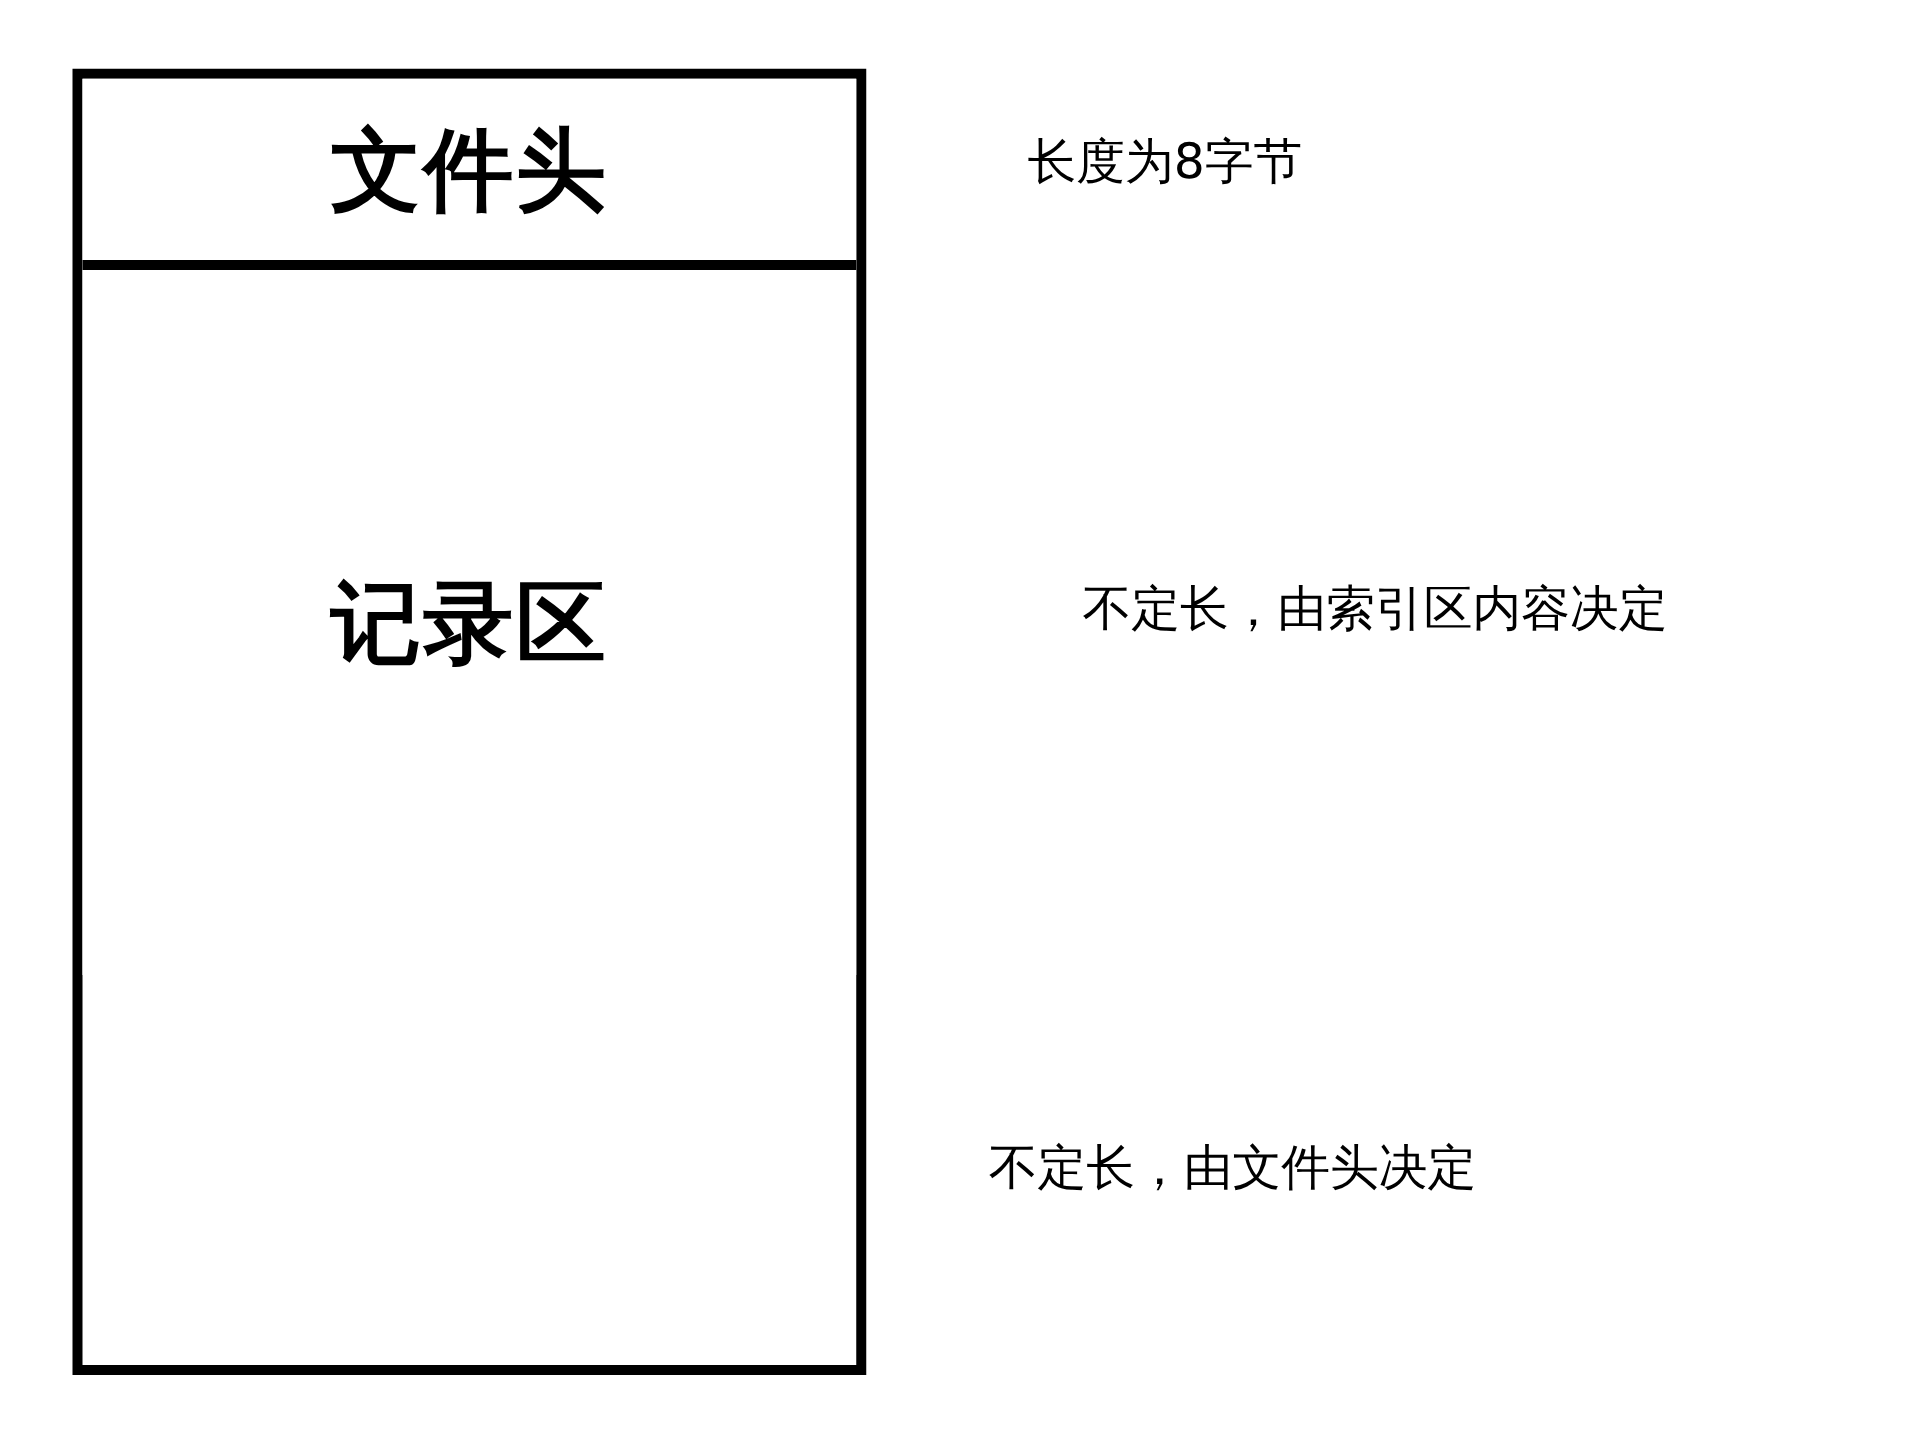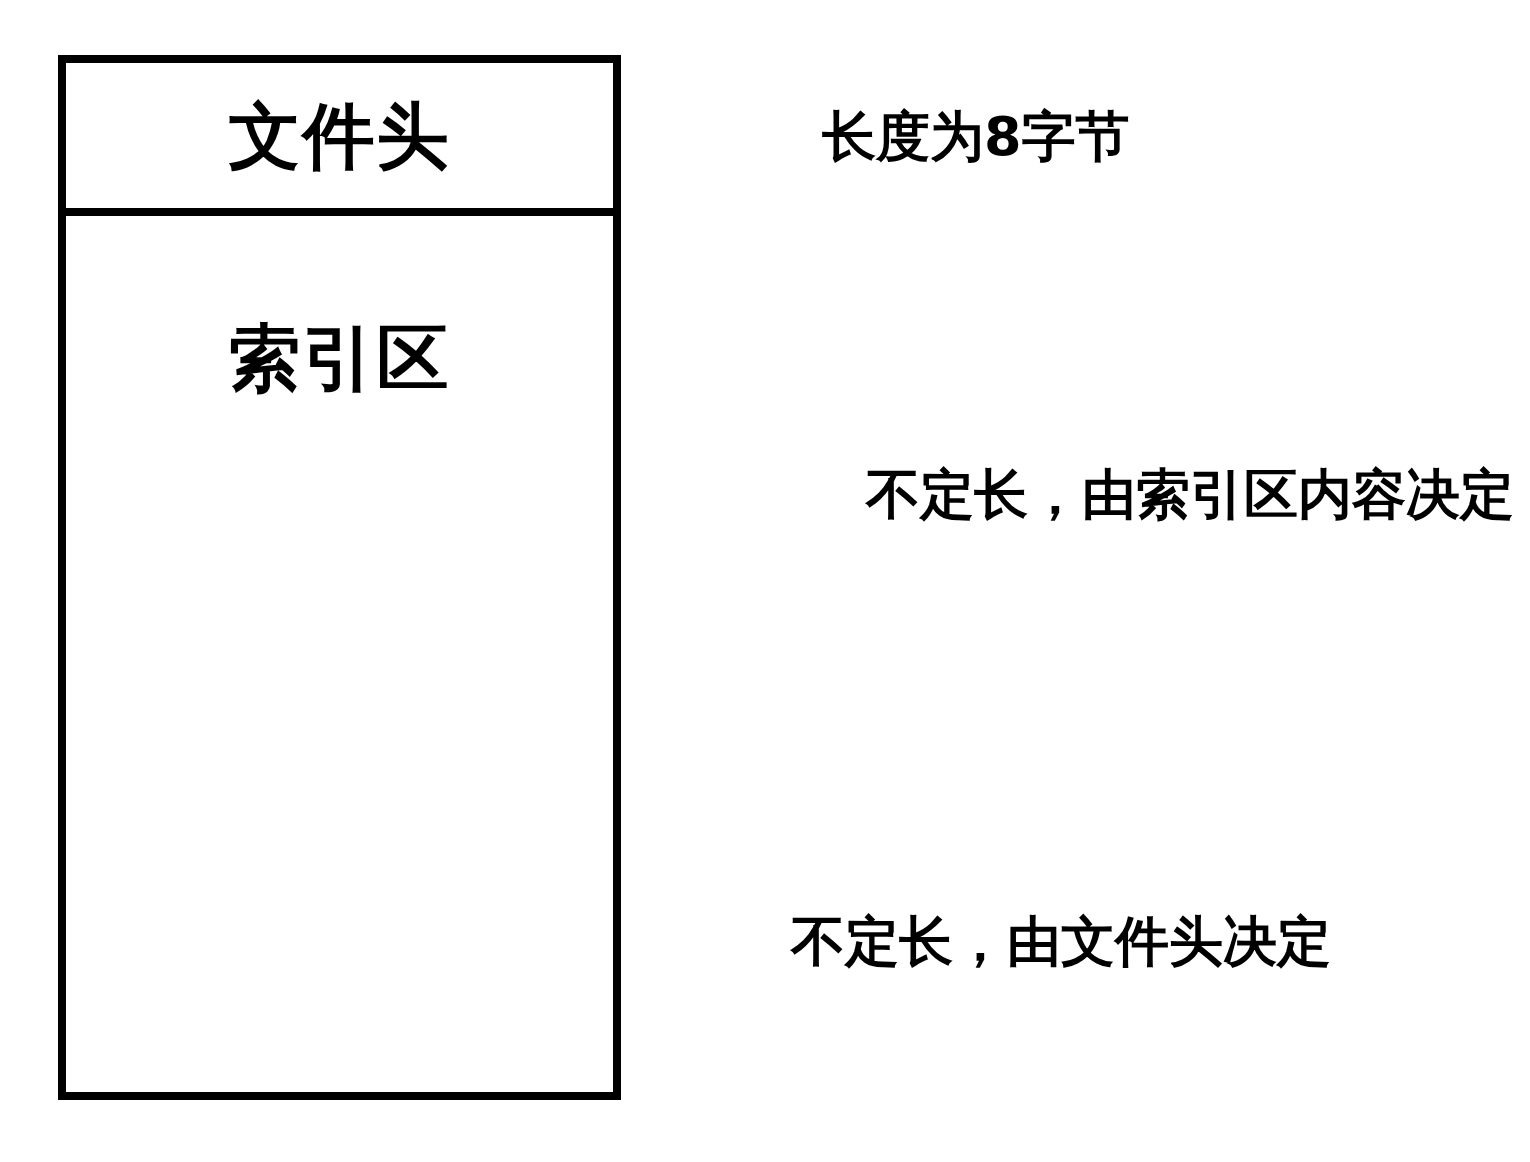--- a/index.html
+++ b/index.html
@@ -14,21 +14,21 @@
     overflow: hidden;
     font-family: "DejaVu Sans", "Liberation Sans", sans-serif;
     color: #000000;
   }
 
   
   #diagram-stack {
     position: absolute;
     left: 58px;
     top: 55px;
-    width: 563px;
+    width: 635px;
     height: 1045px;
     box-sizing: border-box;
     border: 8px solid #000000;
     background: #ffffff;
   }
 
   .section {
     position: relative;
     box-sizing: border-box;
     width: 100%;
@@ -57,43 +57,43 @@
   }
 
   
   #section-record-area .section-label { transform: translateY(0px); }
   
   #section-index-area .section-label { transform: translateY(-14px); }
 
   
   .annotation {
     position: absolute;
-    font-size: 54px;
-    font-weight: bold;
+    font-size: 39px;
+    font-weight: normal;
     line-height: 1;
     white-space: nowrap;
     color: #000000;
   }
   #annotation-file-header { left: 822px; top: 110px; }
   #annotation-record-area { left: 866px; top: 468px; }
   #annotation-index-area  { left: 791px; top: 915px; }
 </style>
 </head>
 <body>
 
 <div id="diagram-stack">
 
   <div class="section" id="section-file-header">
     <span class="section-label">文件头</span>
   </div>
 
+  <div class="section divided" id="section-record-area">
+    <span class="section-label">记录区</span>
+  </div>
 
-  <div class="section divided" id="section-index-area">
-    <span class="section-label">索引区</span>
-  </div>
 
 </div>
 
 <div class="annotation" id="annotation-file-header">长度为8字节</div>
 
 <div class="annotation" id="annotation-record-area">不定长，由索引区内容决定</div>
 
 <div class="annotation" id="annotation-index-area">不定长，由文件头决定</div>
 
 </body></html>

